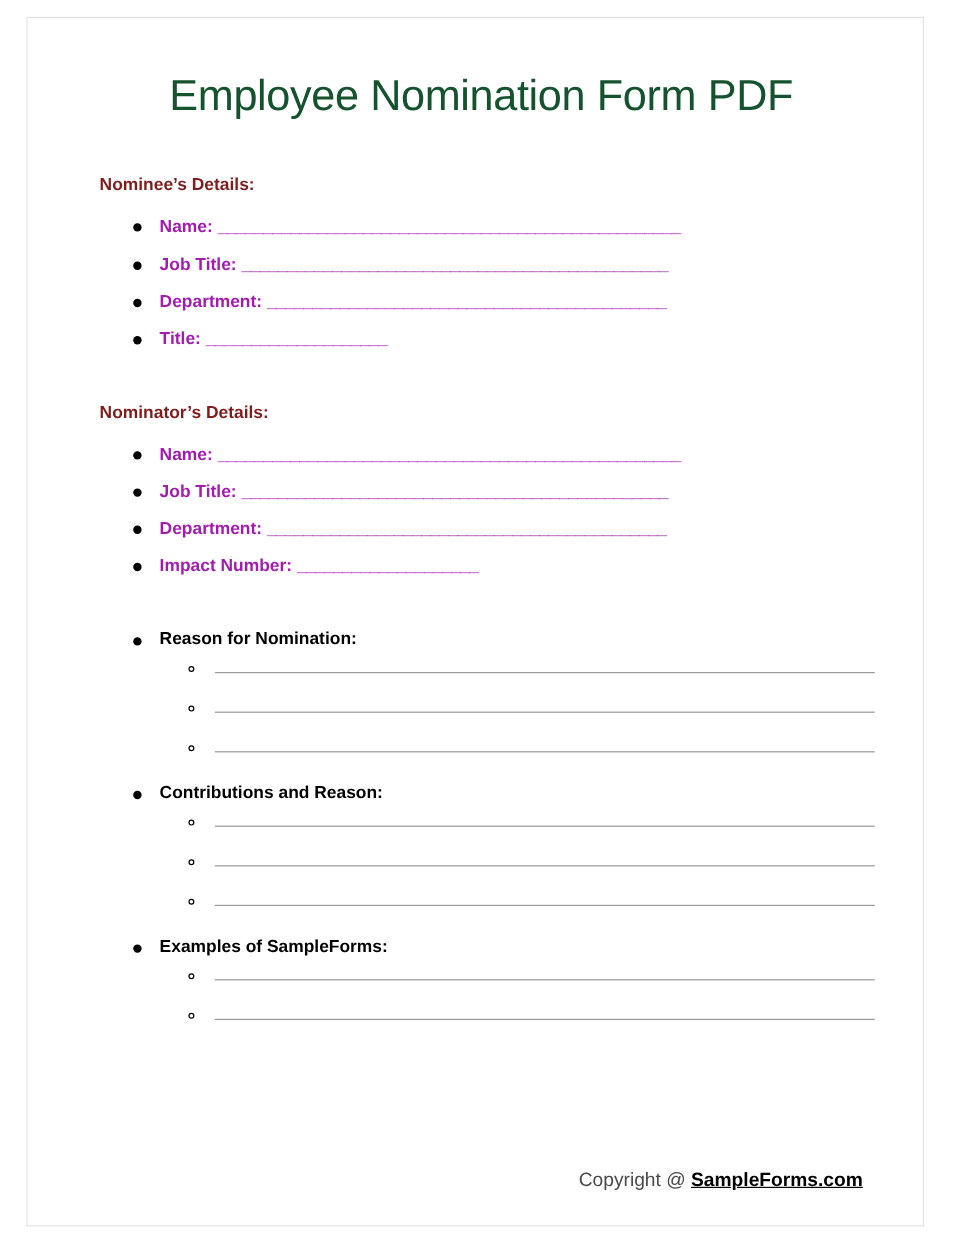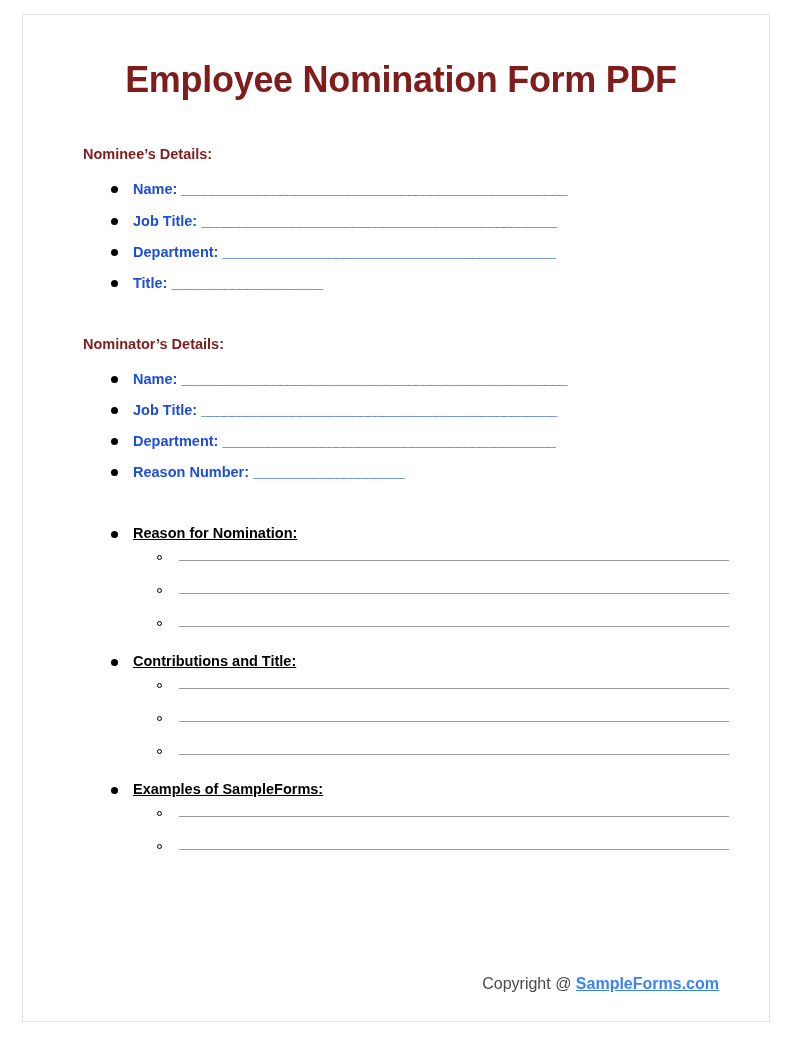--- a/index.html
+++ b/index.html
@@ -28,23 +28,23 @@
   .page-inner {
     position: absolute;
     left: 0;
     top: 0;
     right: 0;
     bottom: 0;
     padding: 44px 50px 0 60px;
     box-sizing: border-box;
   }
   .doc-title {
-    color: #7f1d1d;
+    color: #14532d;
     font-size: 36px;
-    font-weight: bold;
+    font-weight: normal;
     text-align: center;
     letter-spacing: -0.3px;
     margin: 0 0 46px 0;
     line-height: 1.15;
   }
   .section-heading {
     color: #7f1d1d;
     font-size: 14.5px;
     font-weight: bold;
     margin: 0 0 18px 0;
@@ -54,21 +54,21 @@
   }
   ul.bullets {
     list-style: none;
     margin: 0;
     padding: 0 0 0 24px;
   }
   ul.bullets > li {
     position: relative;
     font-size: 14.5px;
     font-weight: bold;
-    color: #1d4ed8;
+    color: #a21caf;
     padding-left: 26px;
     margin-bottom: 13px;
     line-height: 1.25;
     white-space: nowrap;
   }
   ul.bullets > li::before {
     content: "";
     position: absolute;
     left: 4px;
     top: 6px;
@@ -117,41 +117,40 @@
     top: 9px;
     border-bottom: 1px solid #9a9a9a;
   }
   .nomination-block {
     padding-left: 24px;
   }
   .nomination-block .sub-item {
     position: relative;
     padding-left: 26px;
     margin-bottom: 0;
-    text-decoration: underline;
   }
   .nomination-block .sub-item::before {
     content: "";
     position: absolute;
     left: 4px;
     top: 6px;
     width: 7px;
     height: 7px;
     border-radius: 50%;
     background: #000;
   }
   .footer {
     position: absolute;
     right: 50px;
     bottom: 28px;
     font-size: 16px;
     color: #4a4a4a;
   }
   .footer .brand {
-    color: #3b82f6;
+    color: #000000;
     font-weight: bold;
     text-decoration: underline;
   }
 </style>
 </head>
 <body>
 
 <div class="page">
   <div class="page-inner">
 
@@ -188,21 +187,21 @@
         </li>
         <li>
           <span>Job Title:</span>
           <span class="fill">_______________________________________________</span>
         </li>
         <li>
           <span>Department:</span>
           <span class="fill">____________________________________________</span>
         </li>
         <li>
-          <span>Reason Number:</span>
+          <span>Impact Number:</span>
           <span class="fill">____________________</span>
         </li>
       </ul>
     </div>
 
     <div class="section">
 
       <div class="nomination-block">
         <div class="sub-item">Reason for Nomination:</div>
         <ul class="sub-bullets">
@@ -210,21 +209,21 @@
               <span class="rule"></span>
             </li>
           <li>
               <span class="rule"></span>
             </li>
           <li>
               <span class="rule"></span>
             </li>
         </ul>
 
-        <div class="sub-item">Contributions and Title:</div>
+        <div class="sub-item">Contributions and Reason:</div>
         <ul class="sub-bullets">
           <li>
               <span class="rule"></span>
             </li>
           <li>
               <span class="rule"></span>
             </li>
           <li>
               <span class="rule"></span>
             </li>

